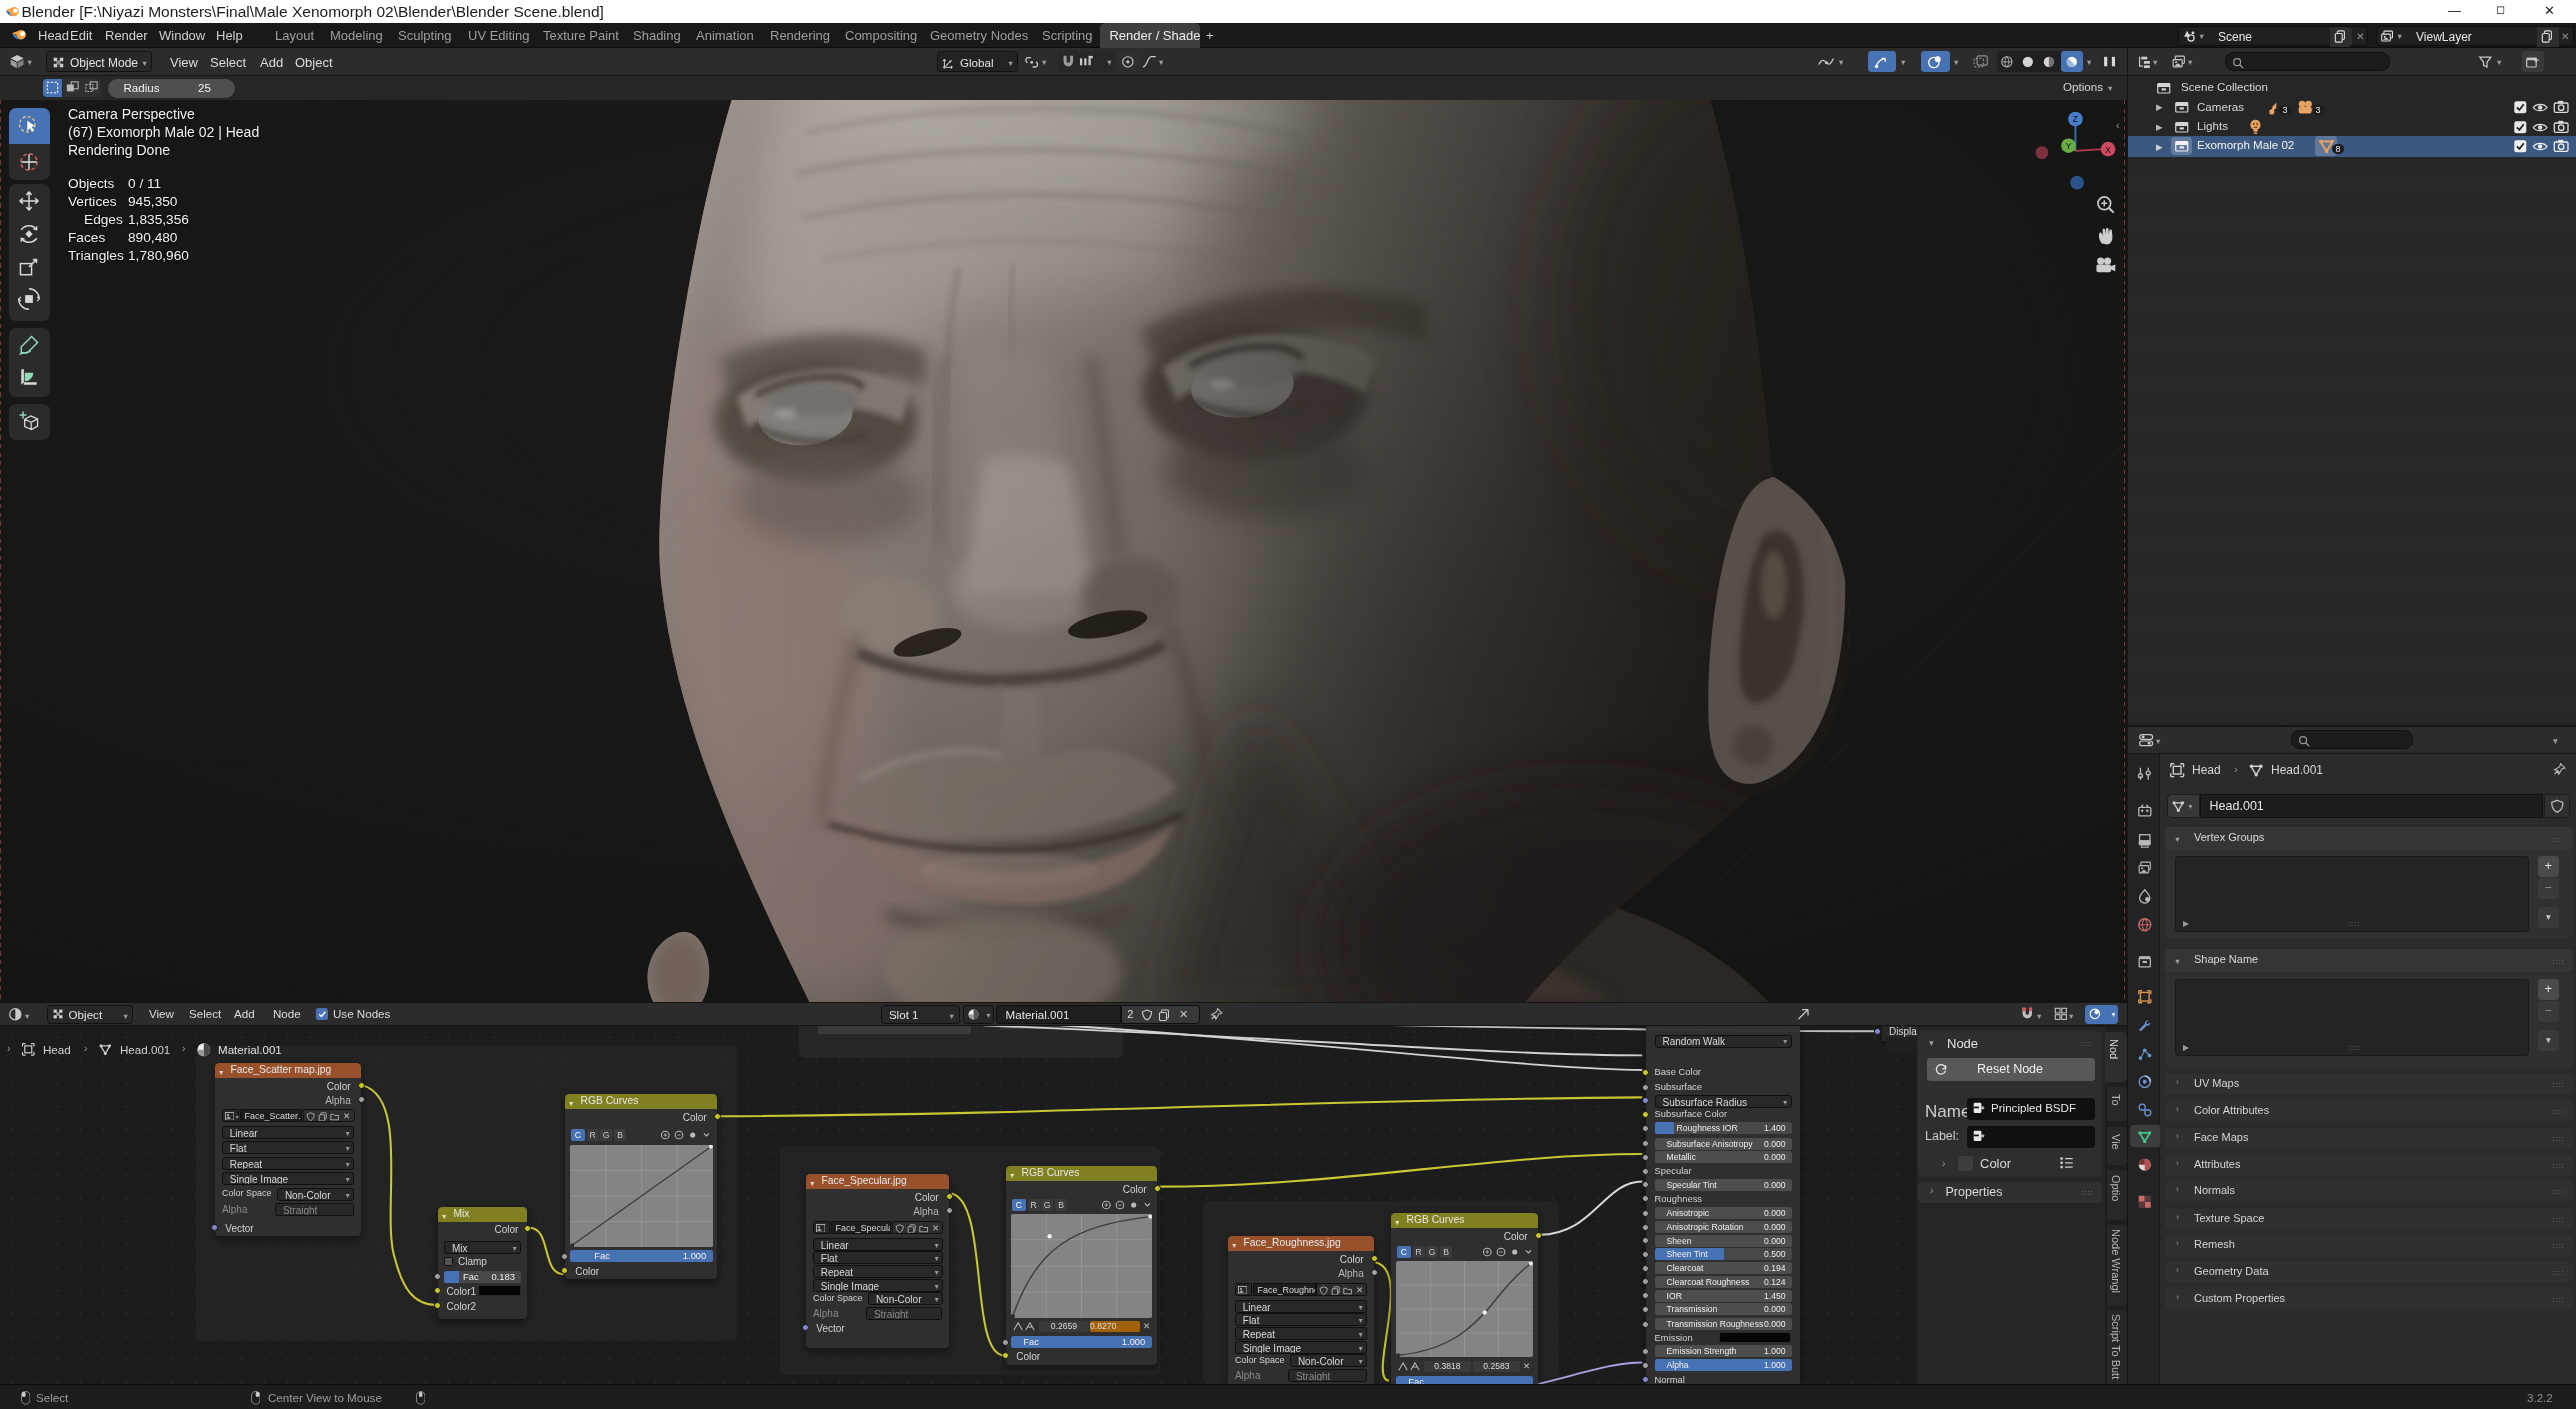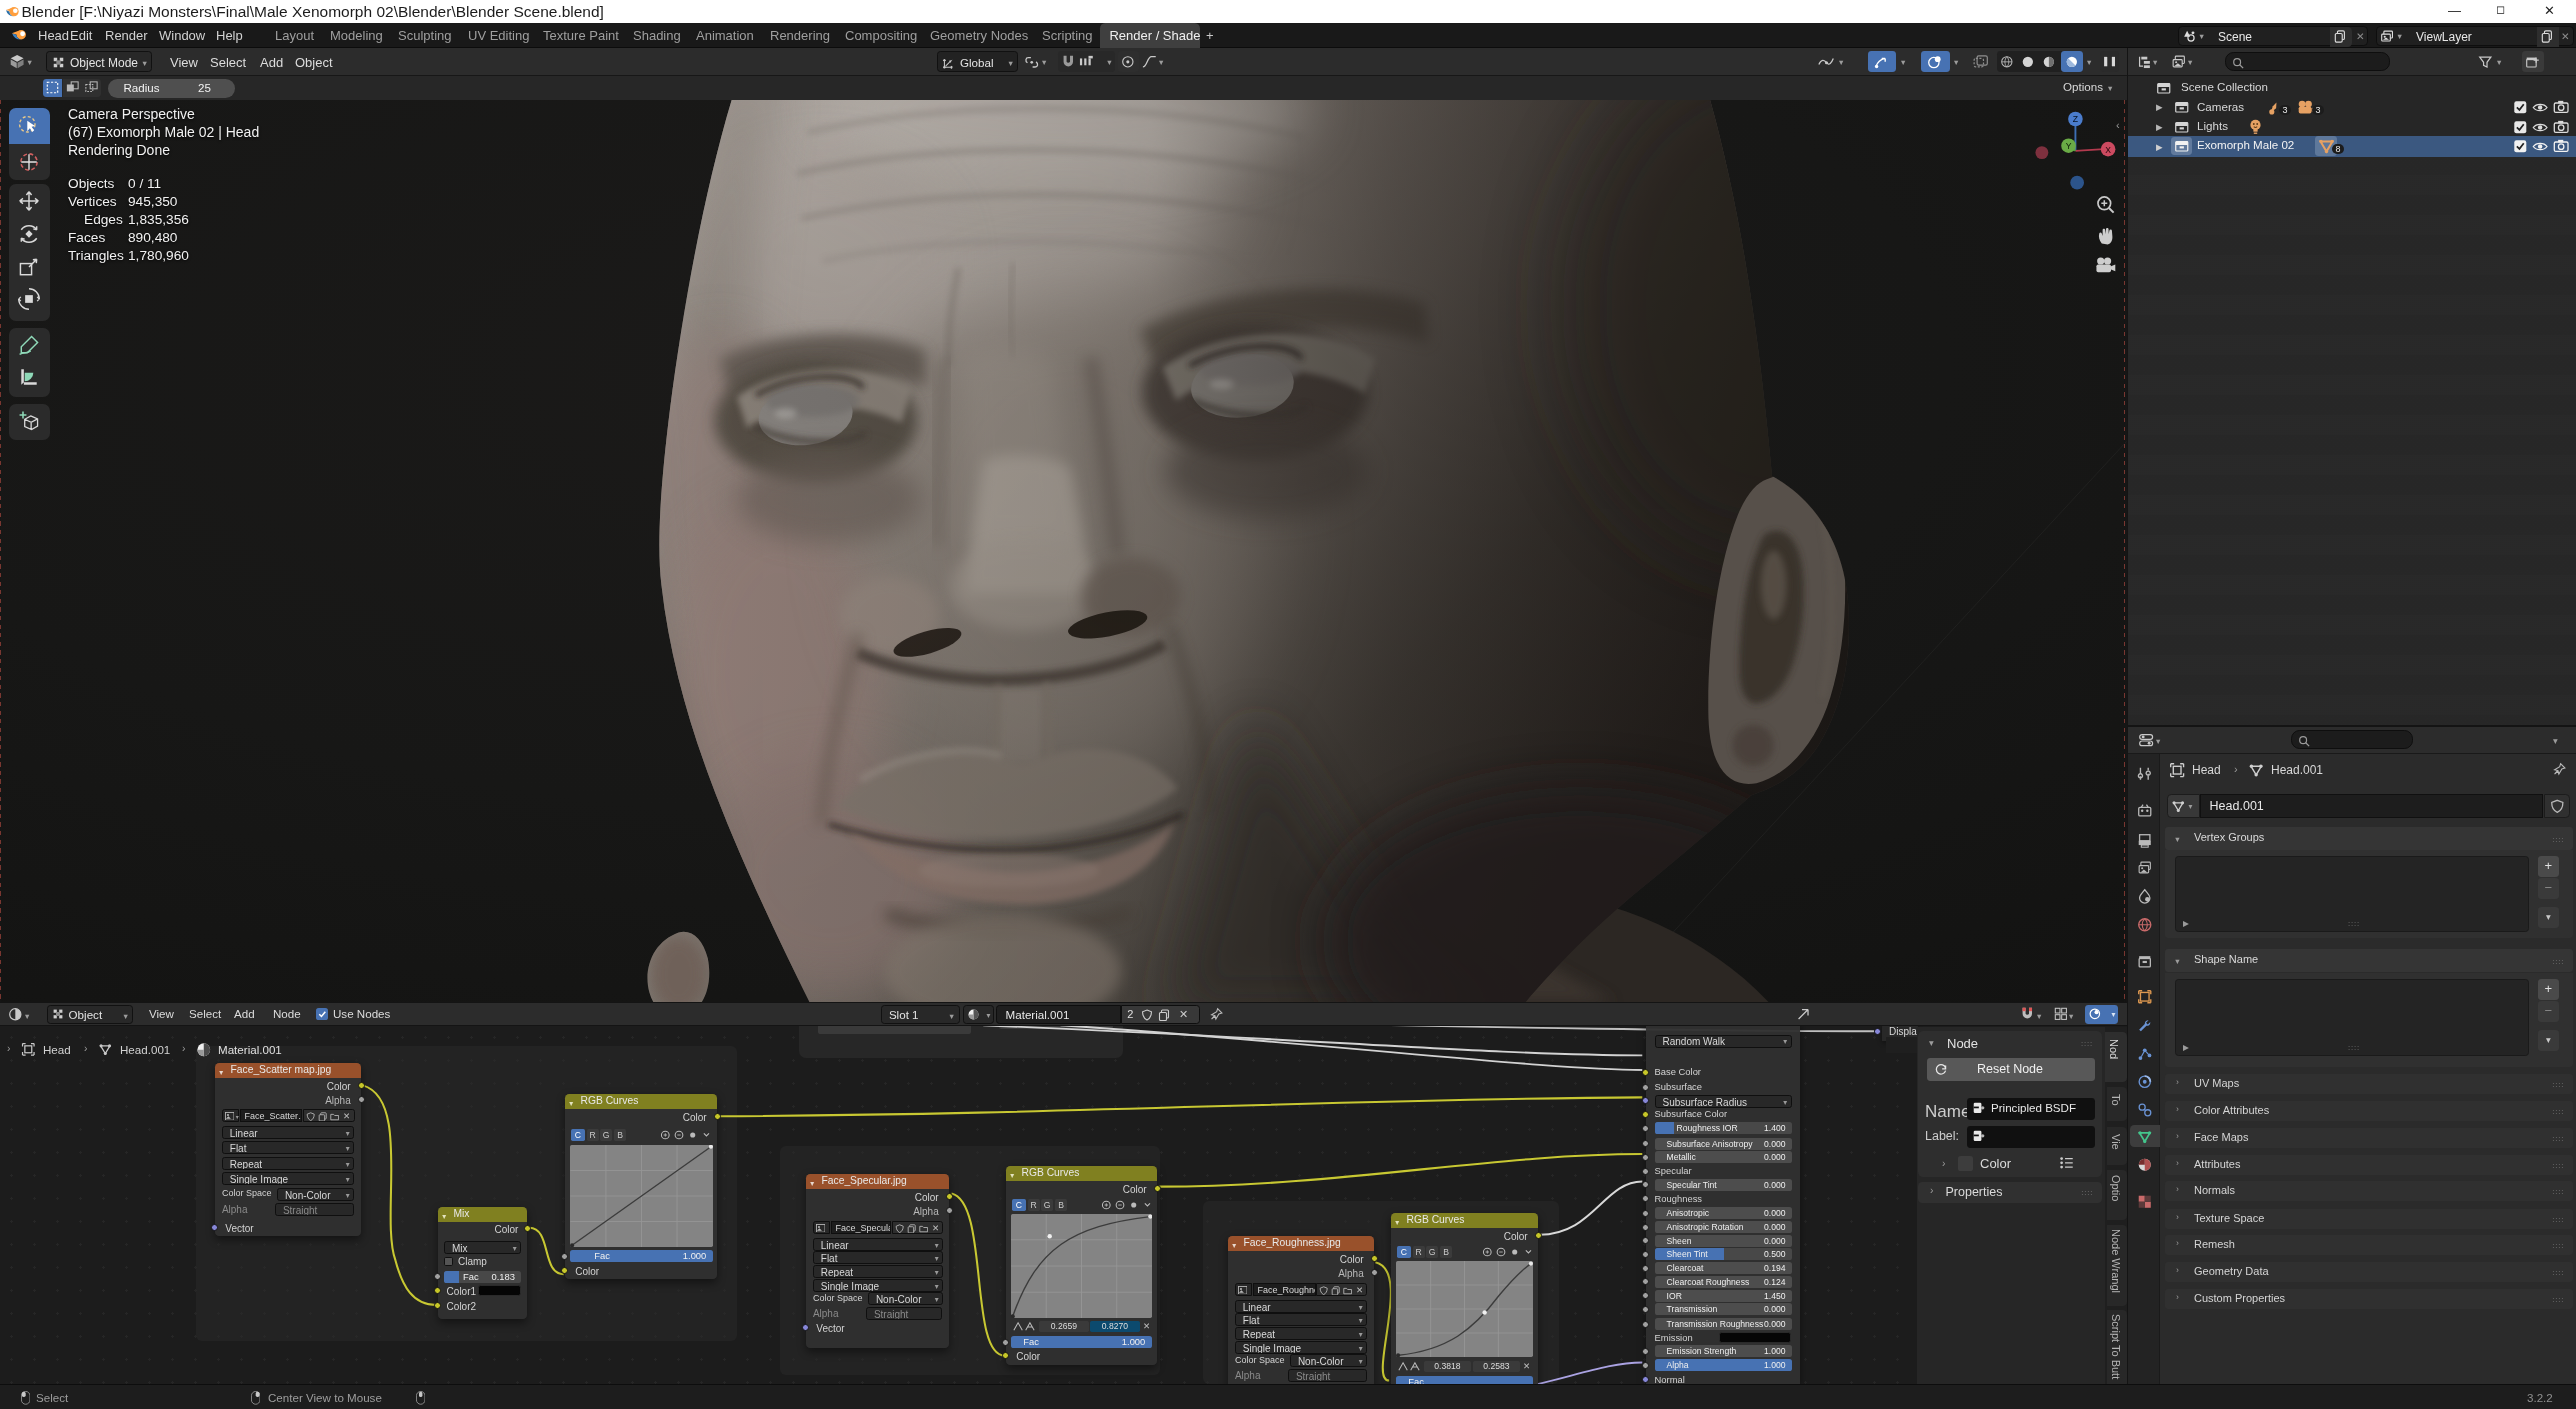--- a/index.html
+++ b/index.html
@@ -1022,21 +1022,21 @@
             <circle cx="2" cy="119" r="2.4" fill="#2a2a2a"></circle>
             <circle cx="45" cy="26" r="2.6" fill="#f0f0f0"></circle>
             <circle cx="162" cy="3" r="2.4" fill="#e8e8e8"></circle>
           </svg>
       </div>
       <svg class="abs" style="left:5.2px;top:155px" width="26" height="11" viewBox="0 0 30 13">
           <path d="M3 11 L8 2 L13 11" stroke="#bbb" stroke-width="1.2" fill="none"></path>
           <path d="M17 11 L22 2 L27 11 M19.5 7 H24.5" stroke="#bbb" stroke-width="1.2" fill="none"></path>
         </svg>
       <div class="abs" style="left:33px;top:155px;width:50px;height:11px;background:#3a3a3a;border-radius:1.7px;color:#ddd;font-size:8.6px;text-align:center;line-height:11px;">0.2659</div>
-      <div class="abs" style="left:84px;top:155px;width:50px;height:11px;background:#0c4a6e;border-radius:1.7px;color:#ddd;font-size:8.6px;text-align:center;line-height:11px;">0.8270</div>
+      <div class="abs" style="left:84px;top:155px;width:50px;height:11px;background:#a16207;border-radius:1.7px;color:#ddd;font-size:8.6px;text-align:left;line-height:11px;">0.8270</div>
       <span class="abs" style="left:137px;top:155px;color:#bbb;font-size:8.6px;">✕</span>
       <div class="slider blue" style="left:5.2px;top:170px;width:141px;">
           <span style="position:absolute;left:12px;">Fac</span>
           <span style="position:absolute;right:6.9px;">1.000</span>
         </div>
       <span class="nlabel" style="left:10.3px;top:185px;">Color</span>
       <span class="sock sy" style="right:-4.3px;top:19px;"></span>
       <span class="sock sg" style="left:-4.3px;top:173px;"></span>
       <span class="sock sy" style="left:-4.3px;top:186px;"></span>
     </div>

